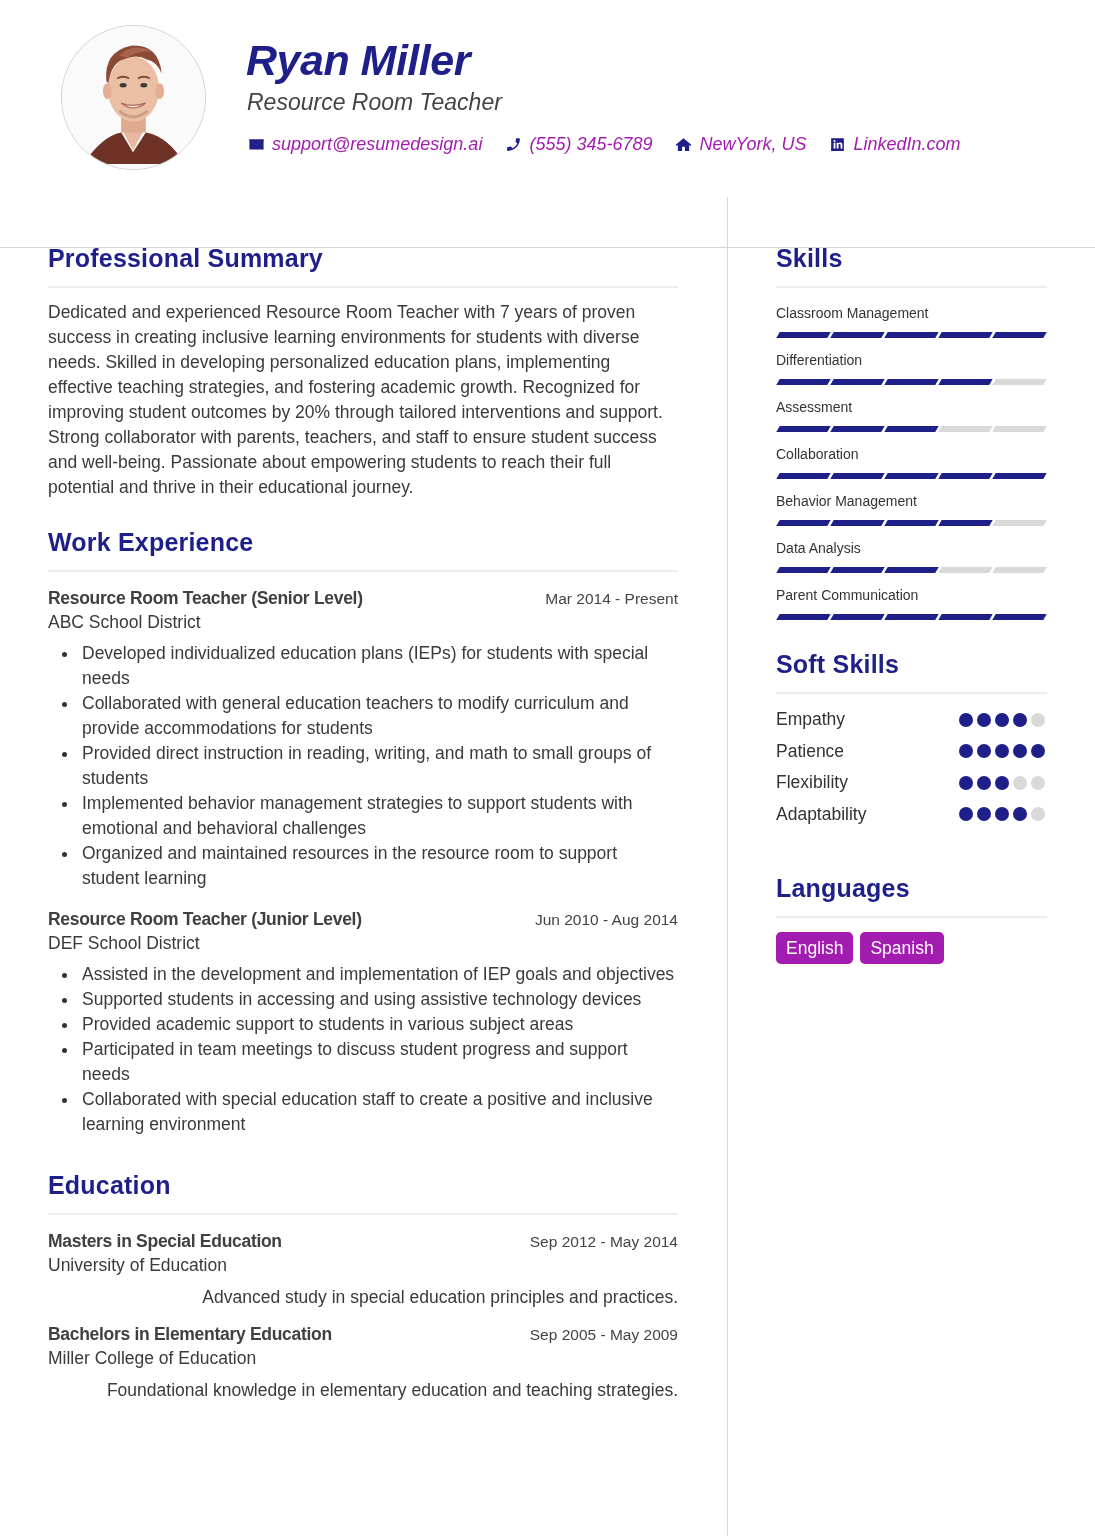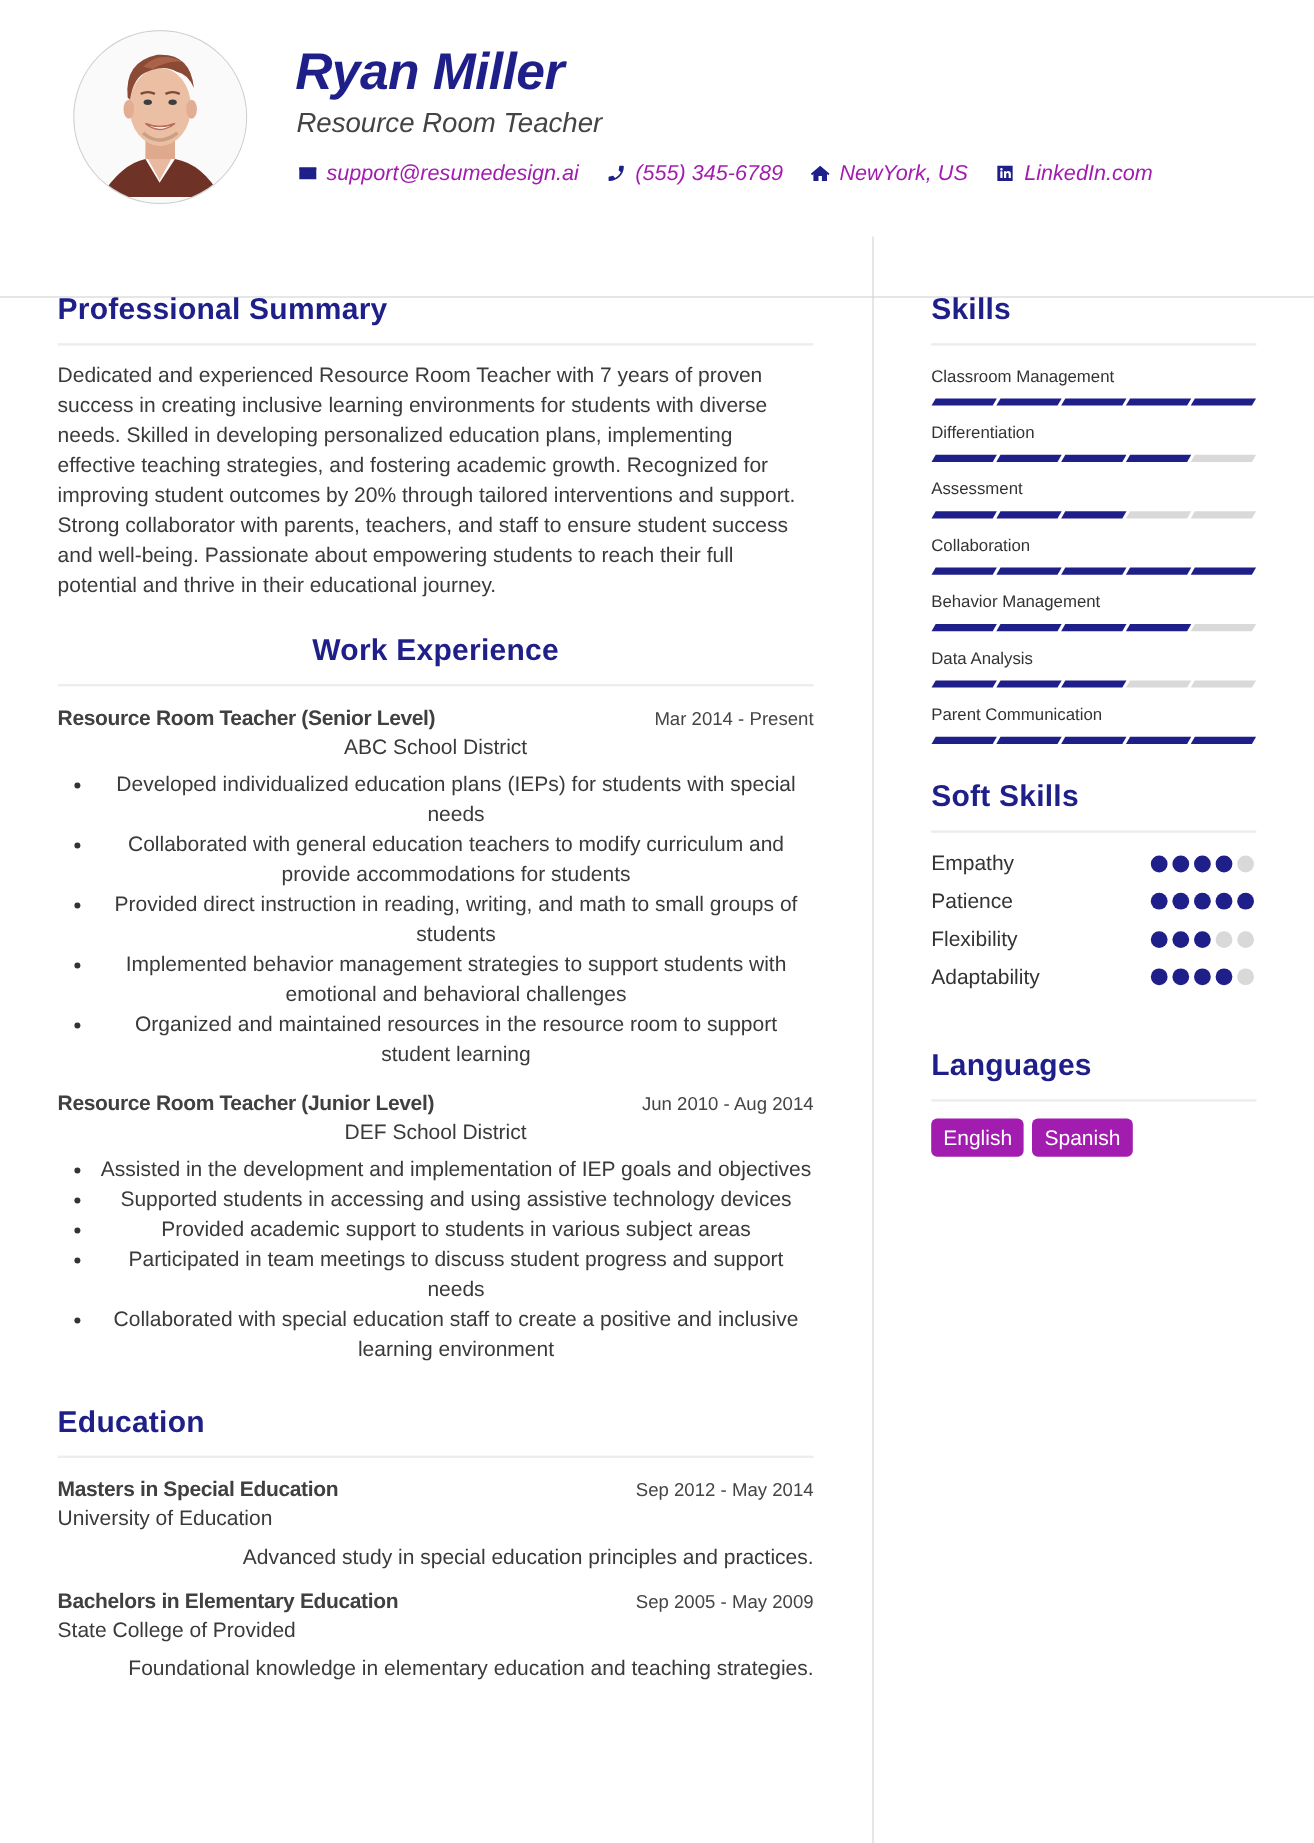--- a/index.html
+++ b/index.html
@@ -119,21 +119,21 @@
 
 <div class="vline"></div>
 
 <div class="left">
   <section>
     <h2 class="section-title">Professional Summary</h2>
     <div class="section-rule"></div>
     <p class="summary">Dedicated and experienced Resource Room Teacher with 7 years of proven success in creating inclusive learning environments for students with diverse needs. Skilled in developing personalized education plans, implementing effective teaching strategies, and fostering academic growth. Recognized for improving student outcomes by 20% through tailored interventions and support. Strong collaborator with parents, teachers, and staff to ensure student success and well-being. Passionate about empowering students to reach their full potential and thrive in their educational journey.</p>
   </section>
 
-  <section style="margin-top:24px;text-align:center;">
+  <section style="margin-top:24px;">
     <h2 class="section-title">Work Experience</h2>
     <div class="section-rule"></div>
 
     <div class="job">
       <div class="job-head">
         <span class="job-title">Resource Room Teacher (Senior Level)</span>
         <span class="job-date">Mar 2014 - Present</span>
       </div>
       <div class="job-org">ABC School District</div>
       <ul class="bullets">
@@ -172,21 +172,21 @@
       </div>
       <div class="job-org">University of Education</div>
       <p class="edu-desc">Advanced study in special education principles and practices.</p>
     </div>
 
     <div class="edu" style="margin-top:12px;">
       <div class="job-head">
         <span class="job-title">Bachelors in Elementary Education</span>
         <span class="job-date">Sep 2005 - May 2009</span>
       </div>
-      <div class="job-org">State College of Provided</div>
+      <div class="job-org">Miller College of Education</div>
       <p class="edu-desc">Foundational knowledge in elementary education and teaching strategies.</p>
     </div>
   </section>
 </div>
 
 <div class="right">
   <section>
     <h2 class="section-title">Skills</h2>
     <div class="section-rule"></div>
     <div id="skills-list" style="margin-top:13px;">

